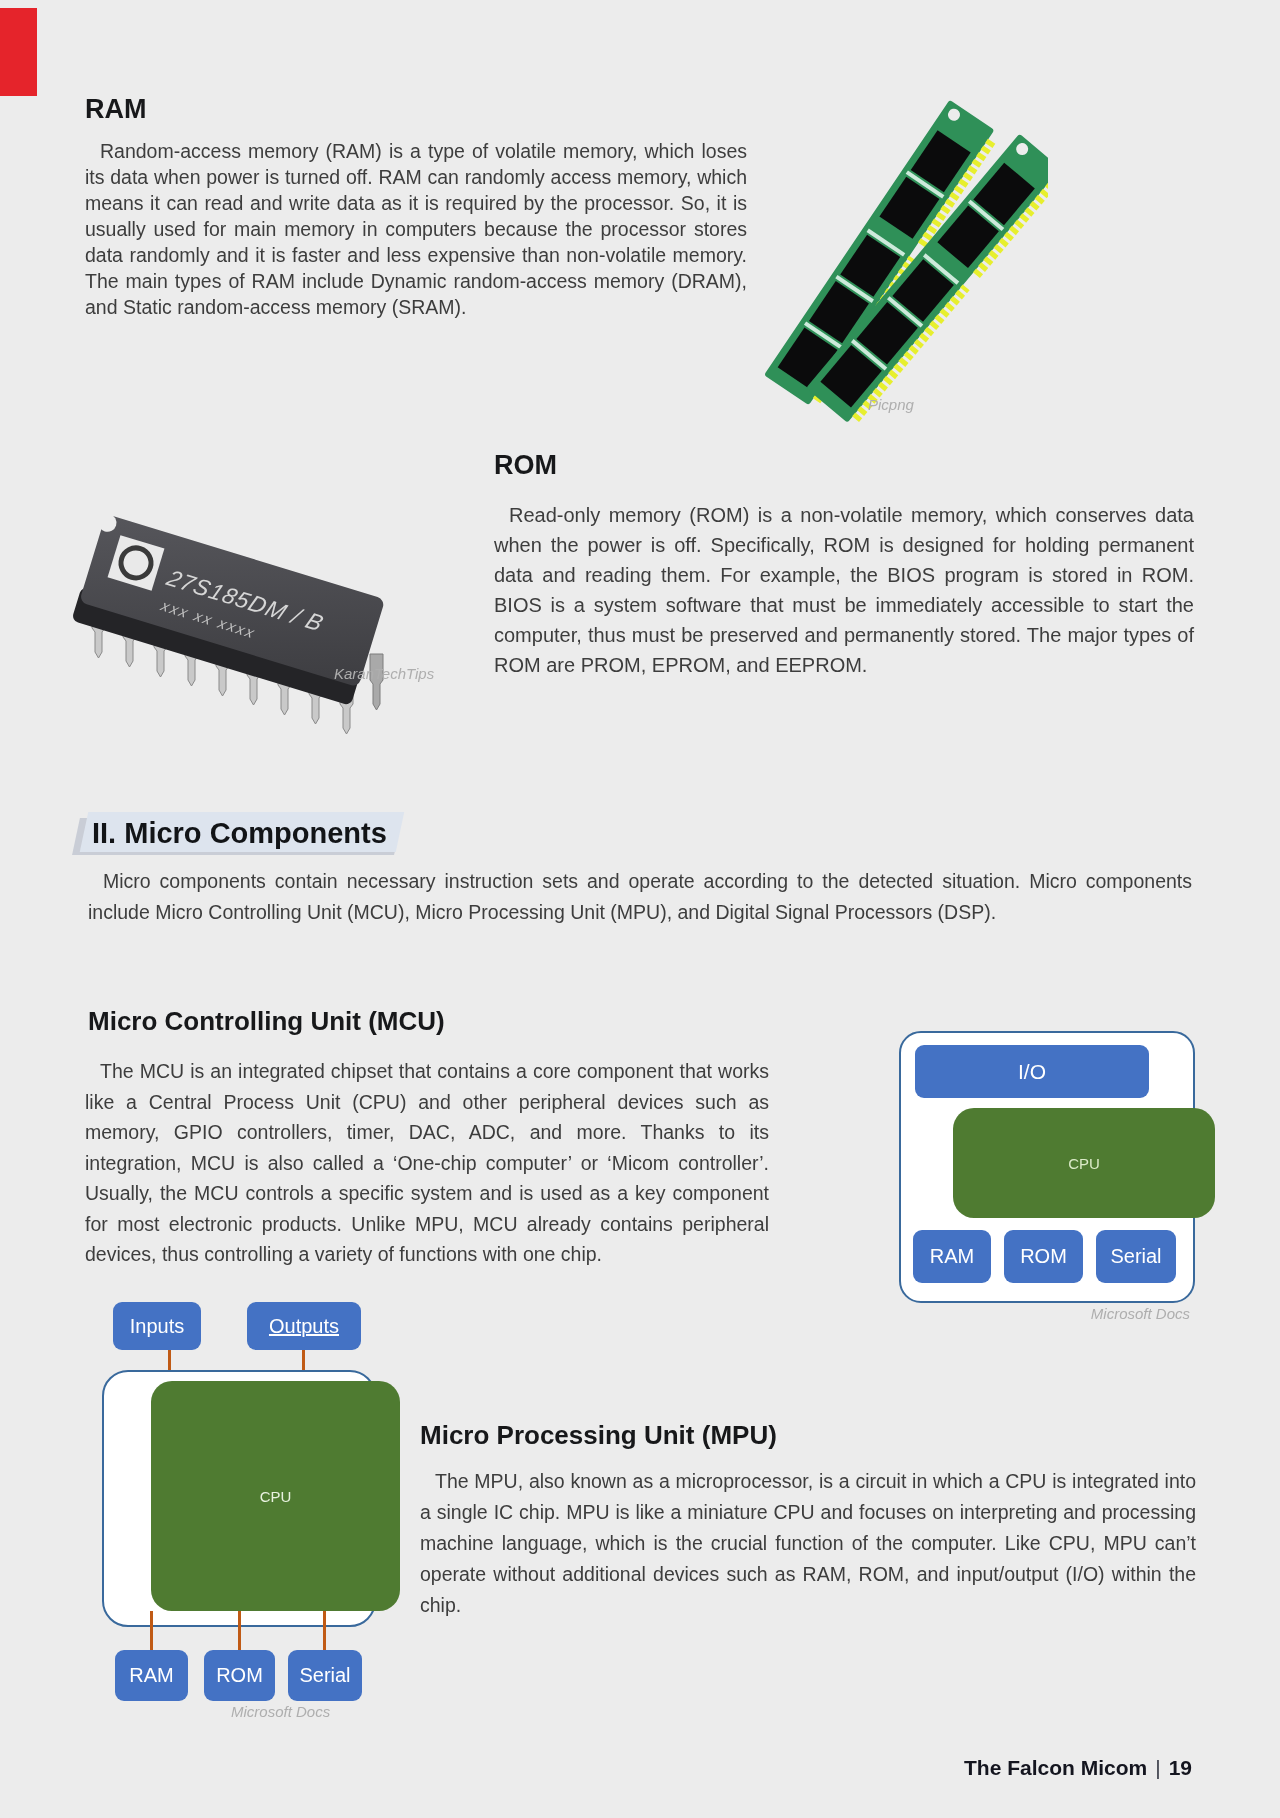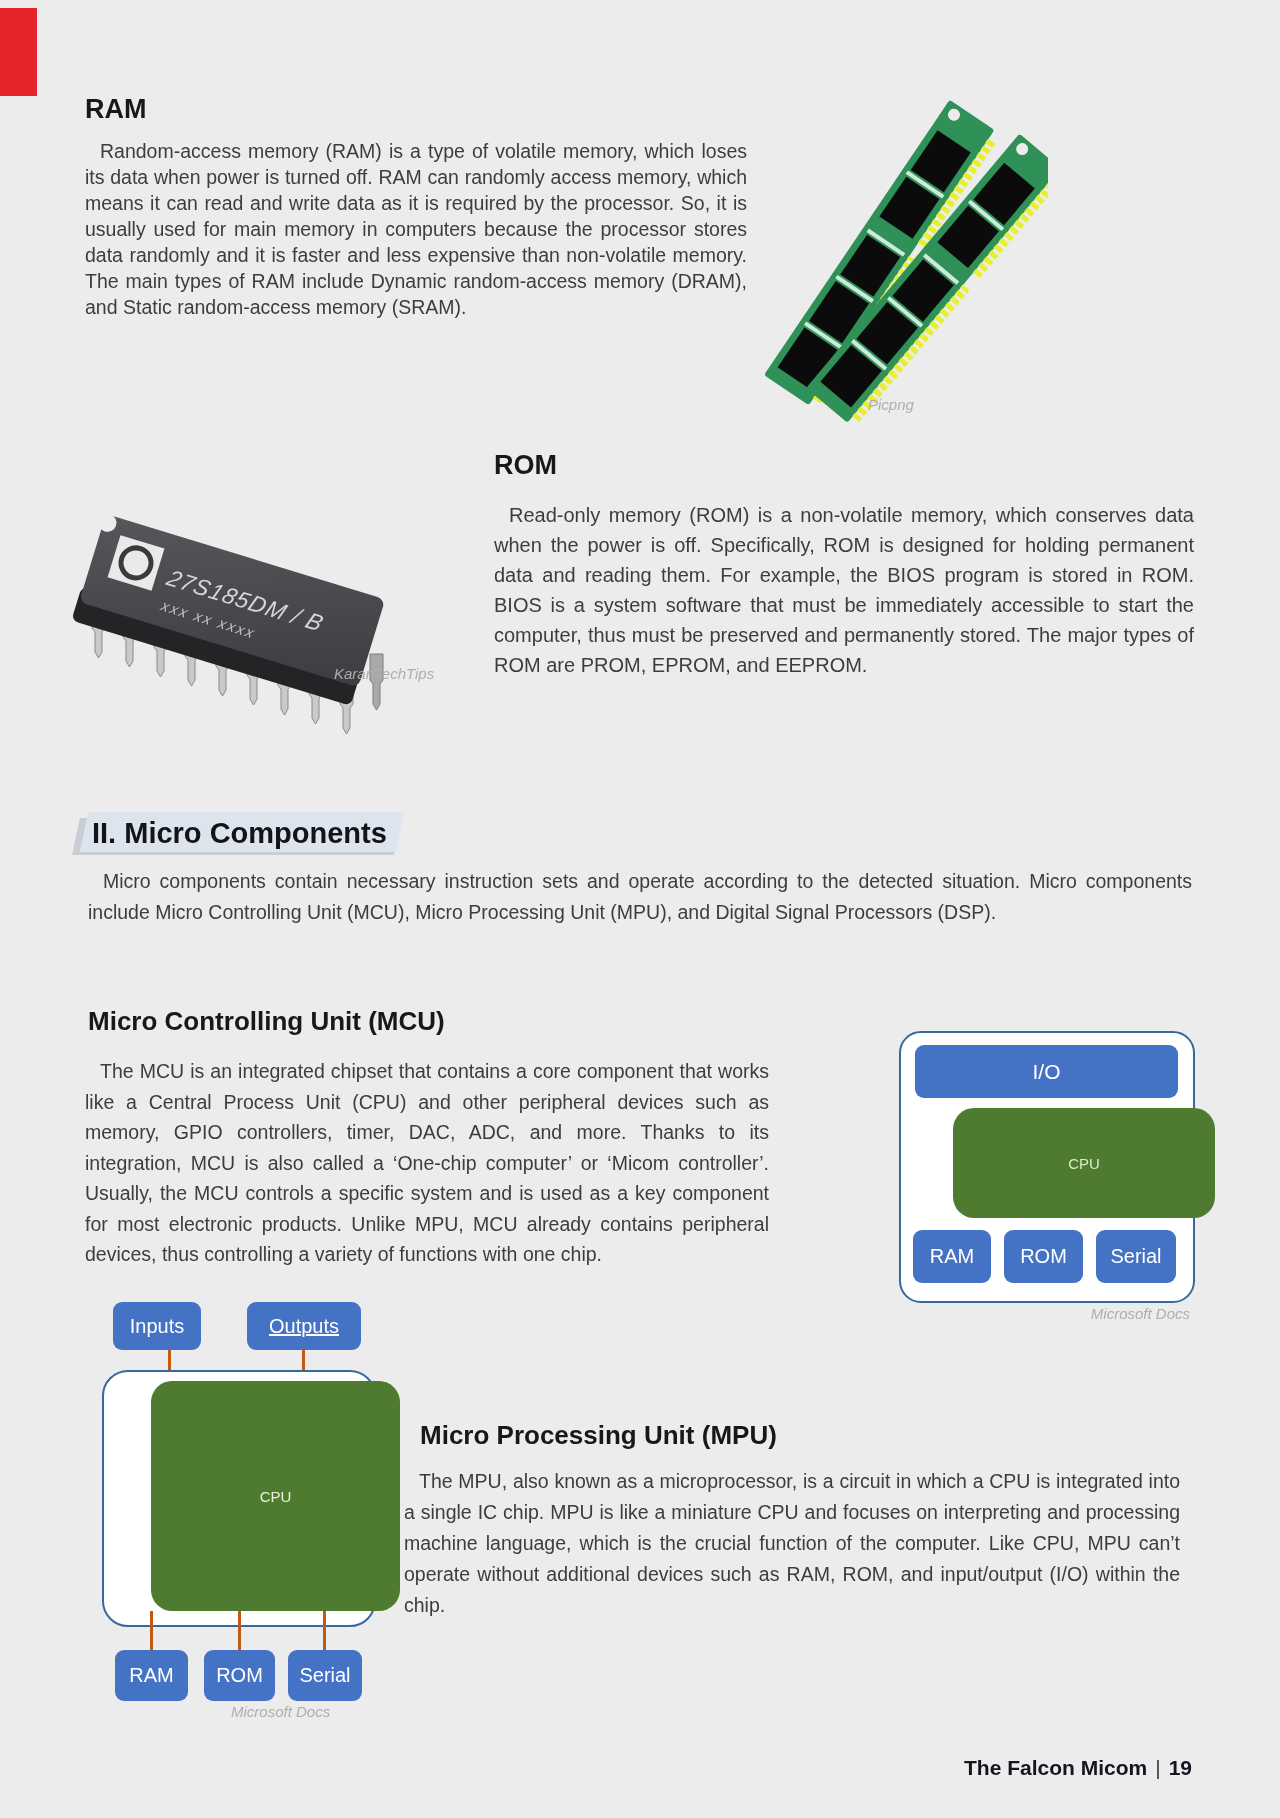--- a/index.html
+++ b/index.html
@@ -16,35 +16,35 @@
   .h-ram{left:85px;top:94px;font-size:27px;}
   .h-rom{left:494px;top:450px;font-size:27px;}
   .h-sec2{left:92px;top:817px;font-size:29px;color:#121417;}
   .h-mcu{left:88px;top:1006px;font-size:26px;}
   .h-mpu{left:420px;top:1420px;font-size:26px;}
   p{margin:0;text-align:justify;color:#3d3d3d;}
   .p-ram{left:85px;top:138px;width:662px;font-size:19.5px;line-height:26px;text-indent:15px;}
   .p-rom{left:494px;top:500px;width:700px;font-size:20px;line-height:30px;text-indent:15px;}
   .p-intro{left:88px;top:866px;width:1104px;font-size:19.5px;line-height:31px;text-indent:15px;}
   .p-mcu{left:85px;top:1056px;width:684px;font-size:19.5px;line-height:30.5px;text-indent:15px;}
-  .p-mpu{left:404px;top:1466px;width:776px;font-size:19.5px;line-height:31px;text-indent:15px;}
+  .p-mpu{left:420px;top:1466px;width:776px;font-size:19.5px;line-height:31px;text-indent:15px;}
   .cap{font-style:italic;color:#aeaeae;font-size:15px;}
   .cap-ram{left:868px;top:396px;}
   .cap-rom{left:334px;top:665px;}
   .cap-mcu{left:1040px;top:1305px;width:150px;text-align:right;}
   .cap-mpu{left:231px;top:1703px;}
   .sec2-shadow{left:76px;top:818px;width:322px;height:37px;background:#c9cdd6;transform:skewX(-12deg);}
   .sec2-hl{left:84px;top:812px;width:316px;height:40px;background:#dde4ee;transform:skewX(-12deg);}
   .ram-img{left:758px;top:70px;width:290px;height:360px;}
   .rom-img{left:70px;top:430px;width:370px;height:330px;}
   .bluebox{background:#4472c4;color:#fff;border-radius:9px;display:flex;align-items:center;justify-content:center;font-size:21px;}
   .greenbox{background:#4f7b31;border-radius:21px;display:flex;align-items:center;justify-content:center;font-size:15px;color:#dcebc9;margin-left:38px;}
   .container-box{background:#ffffff;border:2.5px solid #39699c;}
   .mcu-container{left:899px;top:1031px;width:292px;height:268px;border-radius:22px;}
-  .mcu-io{left:915px;top:1045px;width:263px;height:53px;}
+  .mcu-io{left:915px;top:1045px;width:234px;height:53px;}
   .mcu-cpu{left:915px;top:1108px;width:262px;height:110px;}
   .mcu-ram{left:913px;top:1230px;width:78px;height:53px;font-size:20px;}
   .mcu-rom{left:1004px;top:1230px;width:79px;height:53px;font-size:20px;}
   .mcu-serial{left:1096px;top:1230px;width:80px;height:53px;font-size:20px;}
   .btn-inputs{left:113px;top:1302px;width:88px;height:48px;font-size:20px;}
   .btn-outputs{left:247px;top:1302px;width:114px;height:48px;font-size:20px;text-decoration:underline;}
   .mpu-container{left:102px;top:1370px;width:270px;height:253px;border-radius:26px;}
   .mpu-cpu{left:113px;top:1381px;width:249px;height:230px;color:#e9f2e0;}
   .oline{position:absolute;width:3px;background:#c05a15;}
   .ol-in{left:168px;top:1350px;height:33px;}

